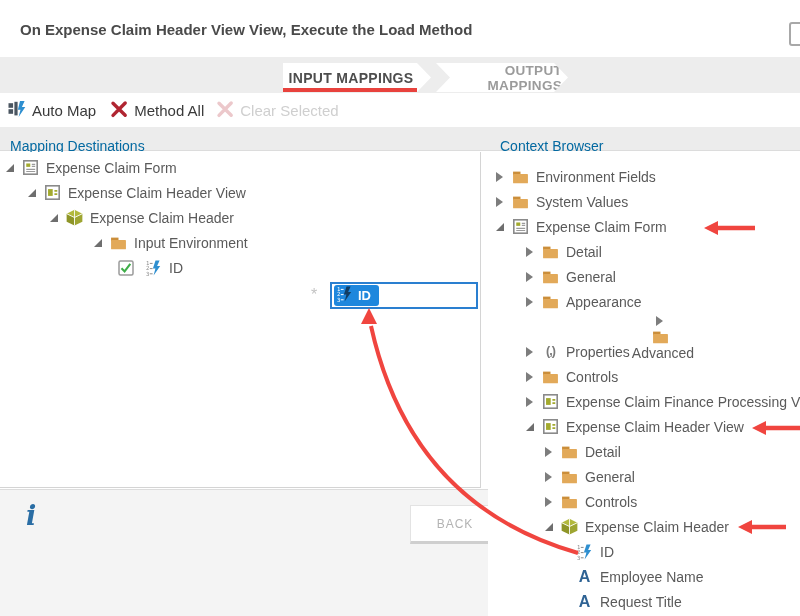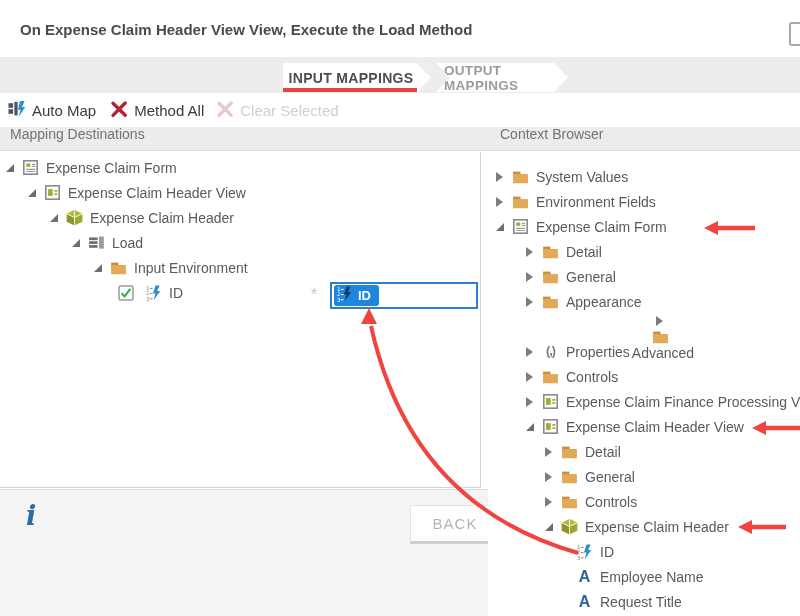--- a/index.html
+++ b/index.html
@@ -10,33 +10,33 @@
   .titlebar{position:absolute;left:0;top:0;width:692px;height:57px;background:#fff;}
   .dialog-title{position:absolute;left:20px;top:21px;font-size:15px;font-weight:700;color:#4a4a4a;}
   .clipped-icon{position:absolute;left:789px;top:22px;width:16px;height:20px;border:2px solid #a8a8a8;border-radius:3px;background:#fff;}
 
   
   .tabstrip{position:absolute;left:0;top:57px;width:800px;height:36px;background:#ededed;}
   .tab{position:absolute;top:6px;height:29px;background:#fff;display:flex;align-items:center;justify-content:center;}
   .tab-input{left:283px;width:148px;clip-path:polygon(0 0,calc(100% - 14px) 0,100% 50%,calc(100% - 14px) 100%,0 100%);}
   .tab-output{left:436px;width:132px;clip-path:polygon(0 0,calc(100% - 14px) 0,100% 50%,calc(100% - 14px) 100%,0 100%,14px 50%);}
   .tab-label-active{font-size:14px;font-weight:700;color:#4d4d4d;letter-spacing:.3px;padding-right:12px;}
-  .tab-label-idle{font-size:13.5px;font-weight:600;color:#9b9b9b;letter-spacing:.3px;padding-right:6px;padding-left:8px;}
+  .tab-label-idle{font-size:13.5px;font-weight:600;color:#9b9b9b;letter-spacing:.3px;padding-right:6px;padding-left:8px;text-align:right;}
   .red-underline{position:absolute;left:0;bottom:0;height:4px;width:calc(100% - 14px);background:#e8423d;}
 
   
   .toolbar{position:absolute;left:0;top:93px;width:800px;height:34px;background:#fff;display:flex;align-items:center;padding-left:8px;box-sizing:border-box;}
   .tb-btn{display:flex;align-items:center;gap:6px;background:none;border:none;padding:0;font-family:inherit;font-size:15px;color:#3a3a3a;cursor:pointer;}
   .tb-btn.disabled{color:#cfcfcf;cursor:default;}
   .tb-gap1{margin-left:14px;}
   .tb-gap2{margin-left:12px;}
 
   
   .header-band{position:absolute;left:0;top:127px;width:800px;height:24px;background:#ececec;border-bottom:1px solid #dcdcdc;box-sizing:border-box;}
-  .panel-title{position:absolute;top:126px;font-size:14px;color:#737373;}
+  .panel-title{position:absolute;top:138px;font-size:14px;color:#0369a1;}
   .panel-title.left{left:10px;}
   .panel-title.right{left:500px;}
 
   
   .left-panel{position:absolute;left:0;top:152px;width:481px;height:336px;background:#fff;
               border-right:1px solid #d4d4d4;border-bottom:1px solid #d4d4d4;box-sizing:border-box;overflow:hidden;padding-top:3px;}
   .right-panel{position:absolute;left:490px;top:152px;width:310px;height:464px;background:#fff;overflow:hidden;padding-top:12px;}
 
   .tree-row{display:flex;align-items:center;height:25px;white-space:nowrap;box-sizing:border-box;}
   .exp{width:14px;flex:0 0 14px;display:flex;align-items:center;}
@@ -50,21 +50,21 @@
 
   
   .req-star{position:absolute;left:311px;top:286px;font-size:16px;color:#c3c3c3;z-index:6;}
   .map-input{position:absolute;left:330px;top:282px;width:148px;height:27px;background:#fff;border:2px solid #2a7fd0;box-sizing:border-box;z-index:6;display:flex;align-items:center;padding-left:2px;}
   .chip{display:inline-flex;align-items:center;gap:5px;background:#1e87dd;border-radius:3px;height:21px;padding:0 8px 0 3px;}
   .chip .chip-label{color:#fff;font-weight:700;font-size:13px;}
 
   
   .footer{position:absolute;left:0;top:489px;width:488px;height:127px;background:#f4f4f4;border-top:1px solid #dcdcdc;box-sizing:border-box;overflow:hidden;}
   .info-i{position:absolute;left:26px;top:10px;font-family:"DejaVu Serif",serif;font-style:italic;font-weight:700;font-size:27px;color:#2a6da4;}
-  .back-btn{position:absolute;left:410px;top:15px;width:90px;height:39px;background:#fff;border:1px solid #e3e3e3;border-bottom:3px solid #cfcfcf;box-sizing:border-box;color:#b3b3b3;font-size:15px;letter-spacing:1px;font-family:inherit;cursor:pointer;}
+  .back-btn{position:absolute;left:410px;top:15px;width:90px;height:39px;background:#fff;border:1px solid #e3e3e3;border-bottom:3px solid #cfcfcf;box-sizing:border-box;color:#b3b3b3;font-size:12px;letter-spacing:1px;font-family:inherit;cursor:pointer;}
 
   
   .overlay{position:absolute;left:0;top:0;width:800px;height:616px;z-index:50;pointer-events:none;}
 </style>
 </head>
 <body>
 
 <div id="app">
 
   <div class="titlebar">
@@ -144,34 +144,20 @@
         <span class="node-icon">
           <svg viewBox="0 0 16 16" width="17" height="17">
             <polygon points="8,0.8 15.4,4.4 8,8 0.6,4.4" fill="#b2b93c"></polygon>
             <polygon points="0.6,4.4 8,8 8,15.6 0.6,12" fill="#8e9527"></polygon>
             <polygon points="15.4,4.4 8,8 8,15.6 15.4,12" fill="#9ea531"></polygon>
             <path d="M8 0.8 L8 8 M0.6 4.4 L8 8 L15.4 4.4 M8 8 L8 15.6" stroke="#fff" stroke-width="0.8" fill="none"></path>
           </svg>
         </span>
         <span class="tree-label">Expense Claim Header</span>
       </div>
-      <div class="tree-row" style="padding-left: 72px;">
-        <span class="exp">
-          <span class="tri-expanded"></span>
-        </span>
-        <span class="node-icon">
-          <svg viewBox="0 0 16 16" width="17" height="17">
-            <rect x="1" y="3.2" width="8" height="2.6" fill="#6f6f6f"></rect>
-            <rect x="1" y="6.8" width="8" height="2.6" fill="#6f6f6f"></rect>
-            <rect x="1" y="10.4" width="8" height="2.6" fill="#6f6f6f"></rect>
-            <rect x="10.3" y="2.4" width="4.6" height="11.4" fill="#9d9d9d"></rect>
-          </svg>
-        </span>
-        <span class="tree-label">Load</span>
-      </div>
       <div class="tree-row" style="padding-left: 94px;">
         <span class="exp">
           <span class="tri-expanded"></span>
         </span>
         <span class="node-icon">
           <svg viewBox="0 0 16 16" width="17" height="17">
             <rect x="1" y="3.4" width="7" height="3.4" fill="#cb8e3a"></rect>
             <rect x="1" y="5.6" width="14" height="8.8" rx="0.6" fill="#e2a959"></rect>
           </svg>
         </span>
@@ -201,33 +187,33 @@
       <div class="tree-row" style="padding-left: 6px;">
         <span class="exp">
           <span class="tri-collapsed"></span>
         </span>
         <span class="node-icon">
           <svg viewBox="0 0 16 16" width="17" height="17">
             <rect x="1" y="3.4" width="7" height="3.4" fill="#cb8e3a"></rect>
             <rect x="1" y="5.6" width="14" height="8.8" rx="0.6" fill="#e2a959"></rect>
           </svg>
         </span>
+        <span class="tree-label">Environment Fields</span>
+      </div>
+      <div class="tree-row" style="padding-left: 6px;">
+        <span class="exp">
+          <span class="tri-collapsed"></span>
+        </span>
+        <span class="node-icon">
+          <svg viewBox="0 0 16 16" width="17" height="17">
+            <rect x="1" y="3.4" width="7" height="3.4" fill="#cb8e3a"></rect>
+            <rect x="1" y="5.6" width="14" height="8.8" rx="0.6" fill="#e2a959"></rect>
+          </svg>
+        </span>
         <span class="tree-label">System Values</span>
-      </div>
-      <div class="tree-row" style="padding-left: 6px;">
-        <span class="exp">
-          <span class="tri-collapsed"></span>
-        </span>
-        <span class="node-icon">
-          <svg viewBox="0 0 16 16" width="17" height="17">
-            <rect x="1" y="3.4" width="7" height="3.4" fill="#cb8e3a"></rect>
-            <rect x="1" y="5.6" width="14" height="8.8" rx="0.6" fill="#e2a959"></rect>
-          </svg>
-        </span>
-        <span class="tree-label">Environment Fields</span>
       </div>
       <div class="tree-row" style="padding-left: 6px;">
         <span class="exp">
           <span class="tri-expanded"></span>
         </span>
         <span class="node-icon">
           <svg viewBox="0 0 16 16" width="17" height="17">
             <rect x="1.7" y="1.7" width="12.6" height="12.6" fill="#fff" stroke="#8a8a8a" stroke-width="1.5"></rect>
             <rect x="4" y="4.2" width="3.8" height="3.2" fill="#a3aa2e"></rect>
             <path d="M9.2 5h3.2M9.2 6.9h3.2M4 9.8h8.4M4 11.8h8.4" stroke="#9b9b9b" stroke-width="1.1"></path>

